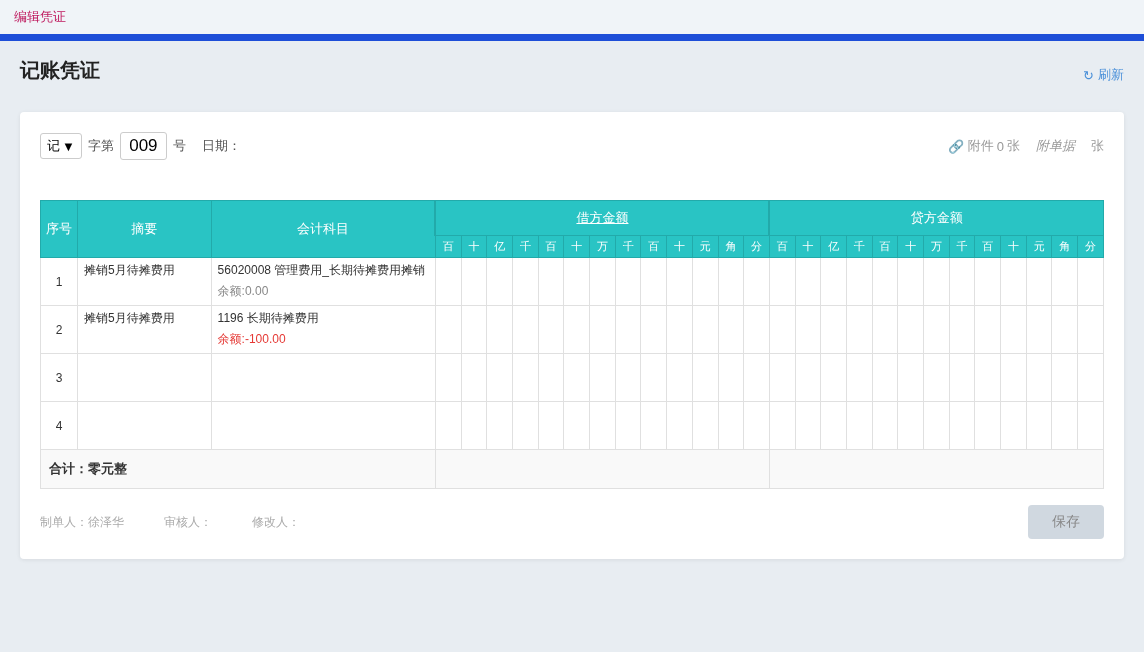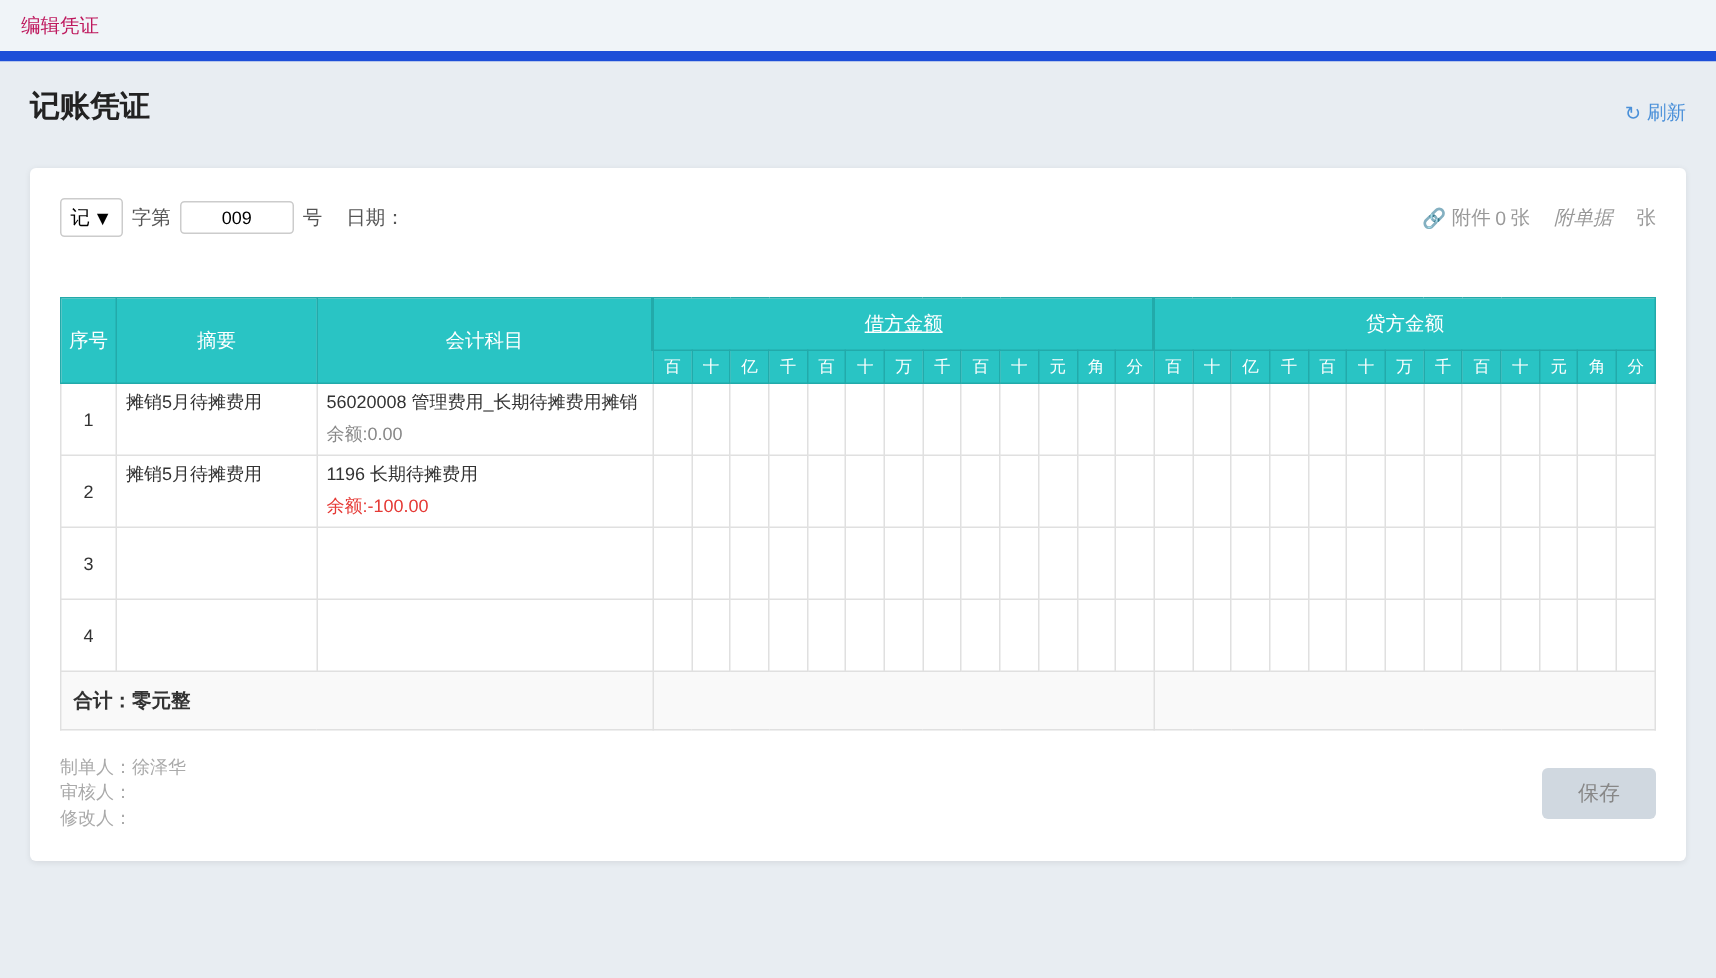--- a/index.html
+++ b/index.html
@@ -74,22 +74,22 @@
       border-radius: 3px;
       padding: 3px 6px;
       background: #fff;
       cursor: pointer;
       font-size: 13px;
     }
     .zi-input {
       border: 1px solid #ccc;
       border-radius: 3px;
       padding: 3px 8px;
-      width: 76px;
-      font-size: 12px;
+      width: 47px;
+      font-size: 17px;
       text-align: center;
     }
     .date-input {
       border: 1px solid #ccc;
       border-radius: 3px;
       padding: 4px 10px;
       font-size: 13px;
       color: #333;
       background: #fff;
     }
@@ -168,23 +168,23 @@
       border: 1px solid #e0e0e0;
     }
     .footer-row {
       display: flex;
       justify-content: space-between;
       align-items: center;
       margin-top: 16px;
     }
     .footer-info {
       display: flex;
+      gap: 40px;
       color: #aaa;
       font-size: 12px;
-      flex-direction: column;
     }
     .save-btn {
       background: #d0d8e0;
       color: #888;
       border: none;
       border-radius: 4px;
       padding: 8px 24px;
       font-size: 14px;
       cursor: not-allowed;
     }

